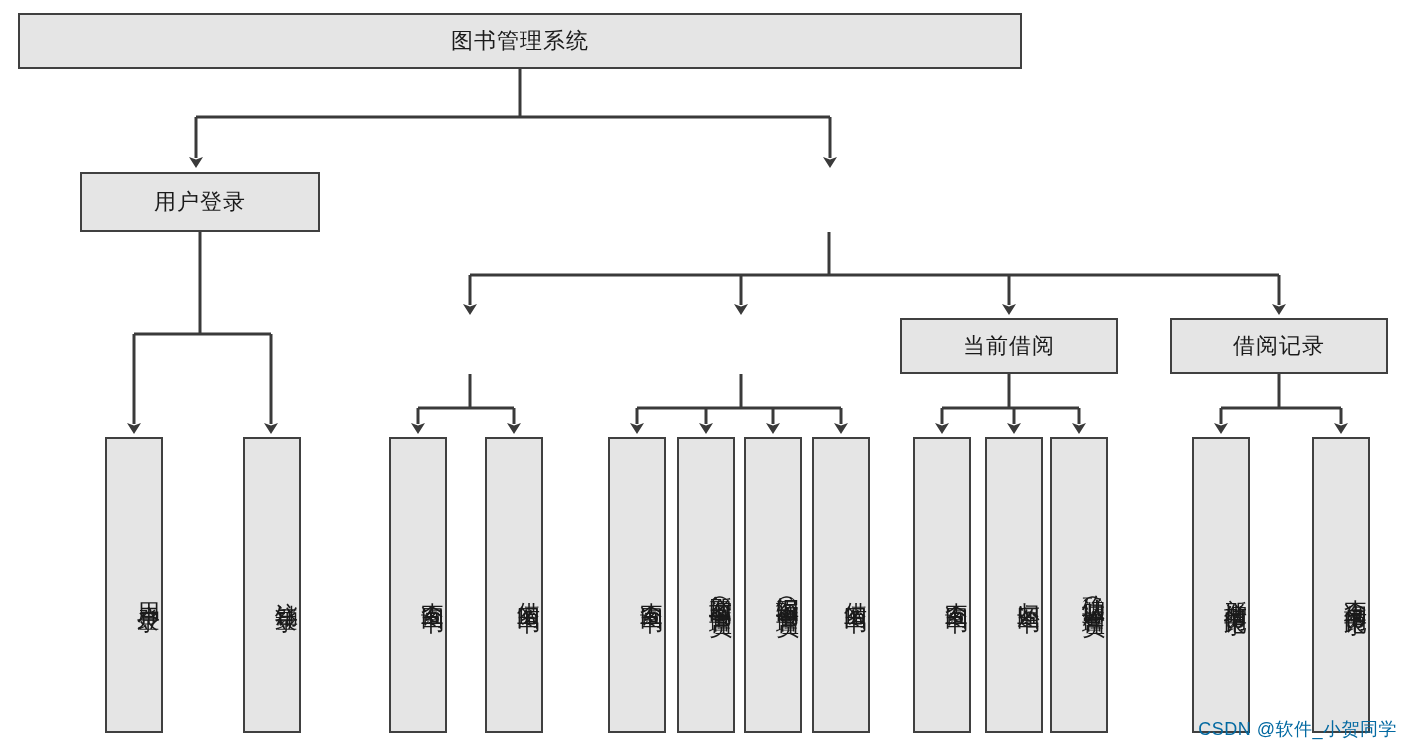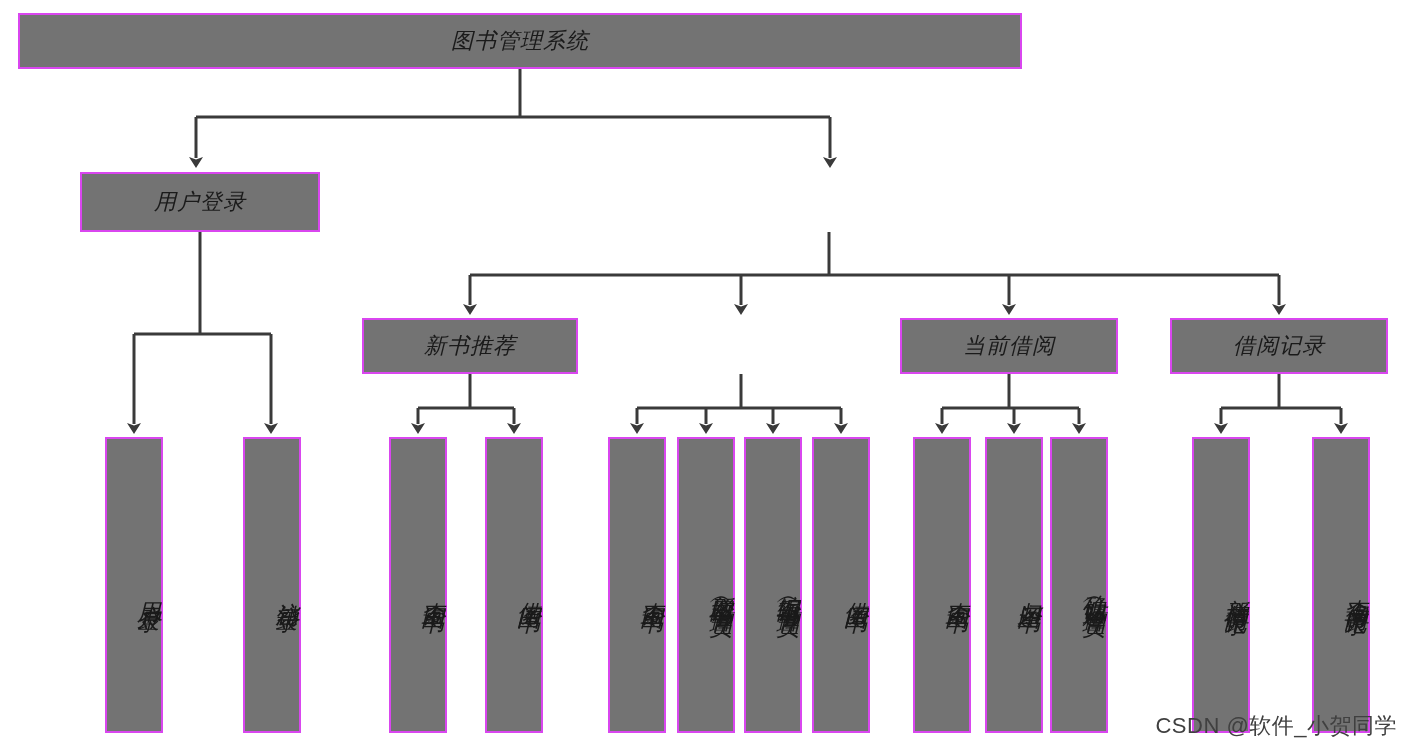--- a/index.html
+++ b/index.html
@@ -21,27 +21,26 @@
     position: absolute;
     left: 0;
     top: 0;
     width: 1405px;
     height: 747px;
     pointer-events: none;
   }
   .node {
     position: absolute;
     box-sizing: border-box;
-    background: #737373;
-    border: 2px solid #d946ef;
+    background: #e5e5e5;
+    border: 2px solid #404040;
     display: flex;
     align-items: center;
     justify-content: center;
     color: #1a1a1a;
-    font-style: italic;
   }
   .node.horiz {
     font-size: 22px;
     letter-spacing: 1px;
   }
   .node.vert {
     writing-mode: vertical-rl;
     text-orientation: upright;
     font-size: 23px;
     letter-spacing: 3px;
@@ -50,22 +49,22 @@
     justify-content: center;
     line-height: 1.05;
   }
   .node .label {
     white-space: nowrap;
   }
   #watermark {
     position: absolute;
     right: 8px;
     bottom: 6px;
-    font-size: 22px;
-    color: #404040;
+    font-size: 18px;
+    color: #0369a1;
     letter-spacing: 0.5px;
     white-space: nowrap;
     user-select: none;
   }
 </style>
 </head>
 <body>
 
 <div id="canvas">
 
@@ -120,23 +119,20 @@
   </svg>
 
   <div class="node horiz" style="left: 18px; top: 13px; width: 1004px; height: 56px;">
     <span class="label">图书管理系统</span>
   </div>
 
   <div class="node horiz" style="left: 80px; top: 172px; width: 240px; height: 60px;">
     <span class="label">用户登录</span>
   </div>
 
-  <div class="node horiz" style="left: 362px; top: 318px; width: 216px; height: 56px;">
-    <span class="label">新书推荐</span>
-  </div>
   <div class="node horiz" style="left: 1170px; top: 318px; width: 218px; height: 56px;">
     <span class="label">借阅记录</span>
   </div>
   <div class="node horiz" style="left: 900px; top: 318px; width: 218px; height: 56px;">
     <span class="label">当前借阅</span>
   </div>
 
   <div class="node vert" style="left: 105px; top: 437px; width: 58px; height: 296px;">
     <span class="label">用户登录</span>
   </div>

